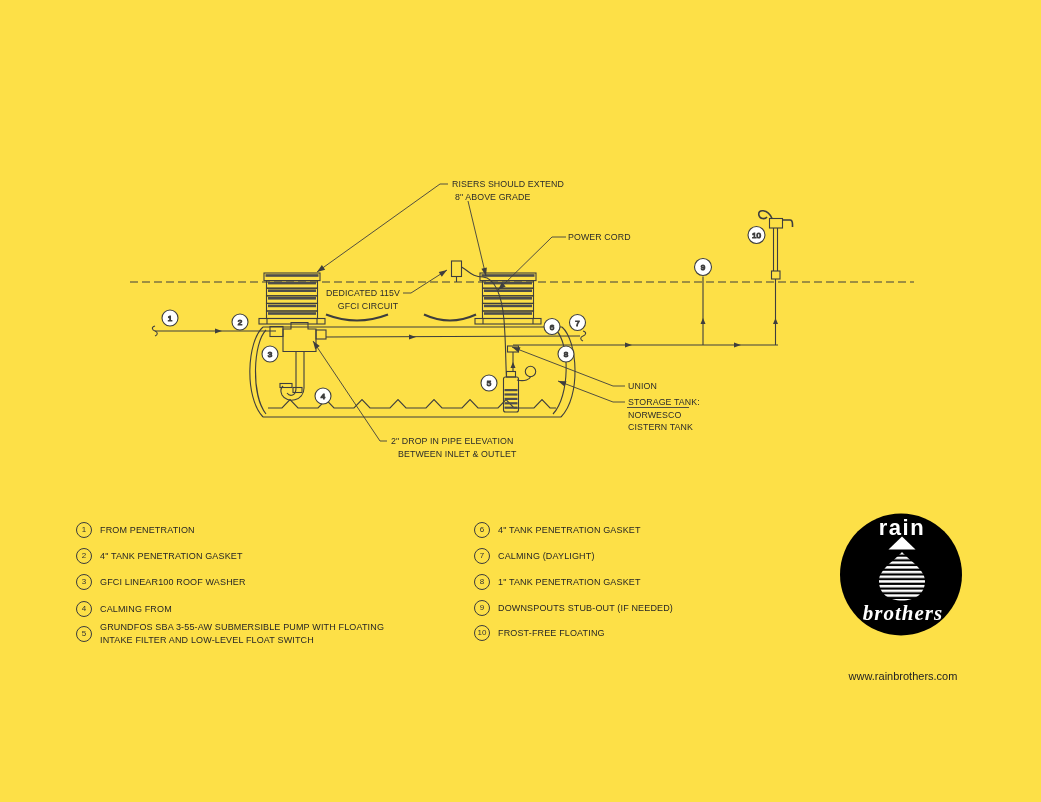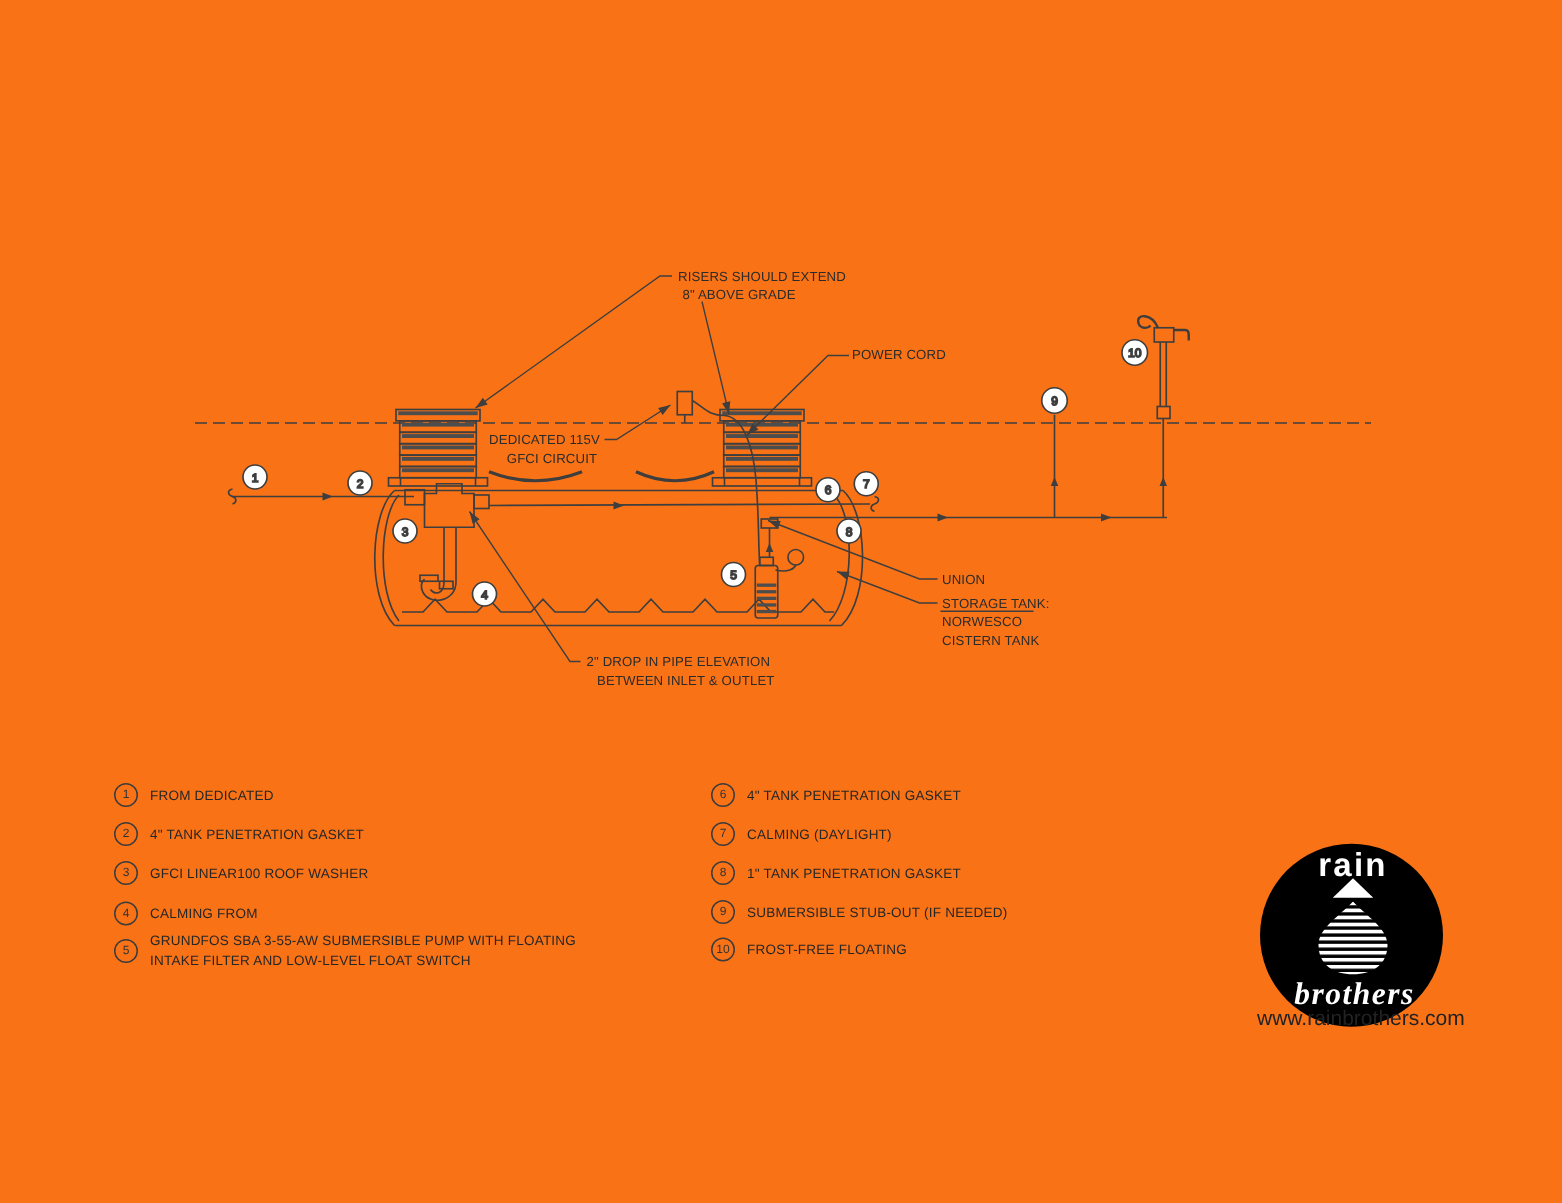--- a/index.html
+++ b/index.html
@@ -1,33 +1,33 @@
 <!DOCTYPE html>
 <html><head>
 <meta charset="utf-8">
 <style>
   html,body{margin:0;padding:0;background:#fff;}
-  .page{position:relative;width:1041px;height:802px;background:#f97316;overflow:hidden;
+  .page{position:relative;width:1041px;height:802px;background:#fde047;overflow:hidden;
         font-family:"Liberation Sans", sans-serif;}
   svg text{font-family:"Liberation Sans", sans-serif;}
   .drawing{position:absolute;left:0;top:0;}
   .dlabel{font-size:8.8px;fill:#2b2b2b;letter-spacing:0.1px;}
   .callout-num{font-size:8px;fill:#333;text-anchor:middle;}
   
   .lrow{position:absolute;display:flex;align-items:center;gap:8px;}
   .lnum{flex:0 0 auto;width:16px;height:16px;box-sizing:border-box;border:1.1px solid #3c3c3c;
         border-radius:50%;font-size:8px;line-height:13.5px;text-align:center;color:#333;}
   .ltext{font-size:9px;color:#262626;letter-spacing:0.15px;white-space:pre-line;line-height:13px;}
   
-  .logo{position:absolute;left:838px;top:560px;width:130px;height:130px;}
+  .logo{position:absolute;left:838px;top:511px;width:130px;height:130px;}
   .logo-rain{font-size:22px;font-weight:bold;fill:#ffffff;text-anchor:middle;letter-spacing:1.5px;}
   .logo-brothers{font-family:"Liberation Serif", serif;font-style:italic;font-weight:bold;
                  font-size:21px;fill:#ffffff;text-anchor:middle;letter-spacing:1px;}
   .logo-url{position:absolute;left:838px;top:670px;width:130px;text-align:center;
-            font-size:14px;color:#222;}
+            font-size:11px;color:#222;}
   .disclaimer{position:absolute;left:73px;top:729px;font-size:9.5px;color:#333;}
 </style>
 </head>
 <body>
 
 <div class="page">
 
   <svg class="drawing" width="1041" height="802" viewBox="0 0 1041 802" fill="none" stroke="#3e3e3e" stroke-width="1.1">
 
     <line x1="130" y1="282" x2="914" y2="282" stroke-dasharray="8 4"></line>
@@ -225,21 +225,21 @@
       <g>
           <circle cx="756.5" cy="235" r="8.5" fill="#fff"></circle>
           <text class="callout-num" x="756.5" y="238">10</text>
         </g>
     </g>
   </svg>
 
   <div>
     <div class="lrow" style="left:76px;top:522px">
       <span class="lnum">1</span>
-      <span class="ltext">FROM DEDICATED</span>
+      <span class="ltext">FROM PENETRATION</span>
     </div>
     <div class="lrow" style="left:76px;top:548px">
       <span class="lnum">2</span>
       <span class="ltext">4" TANK PENETRATION GASKET</span>
     </div>
     <div class="lrow" style="left:76px;top:574px">
       <span class="lnum">3</span>
       <span class="ltext">GFCI LINEAR100 ROOF WASHER</span>
     </div>
     <div class="lrow" style="left:76px;top:601px">
@@ -258,21 +258,21 @@
     <div class="lrow" style="left:474px;top:548px">
       <span class="lnum">7</span>
       <span class="ltext">CALMING (DAYLIGHT)</span>
     </div>
     <div class="lrow" style="left:474px;top:574px">
       <span class="lnum">8</span>
       <span class="ltext">1" TANK PENETRATION GASKET</span>
     </div>
     <div class="lrow" style="left:474px;top:600px">
       <span class="lnum">9</span>
-      <span class="ltext">SUBMERSIBLE STUB-OUT (IF NEEDED)</span>
+      <span class="ltext">DOWNSPOUTS STUB-OUT (IF NEEDED)</span>
     </div>
     <div class="lrow" style="left:474px;top:625px">
       <span class="lnum">10</span>
       <span class="ltext">FROST-FREE FLOATING</span>
     </div>
   </div>
 
   <div class="logo">
     <svg width="130" height="130" viewBox="0 0 130 130">
       <defs>

